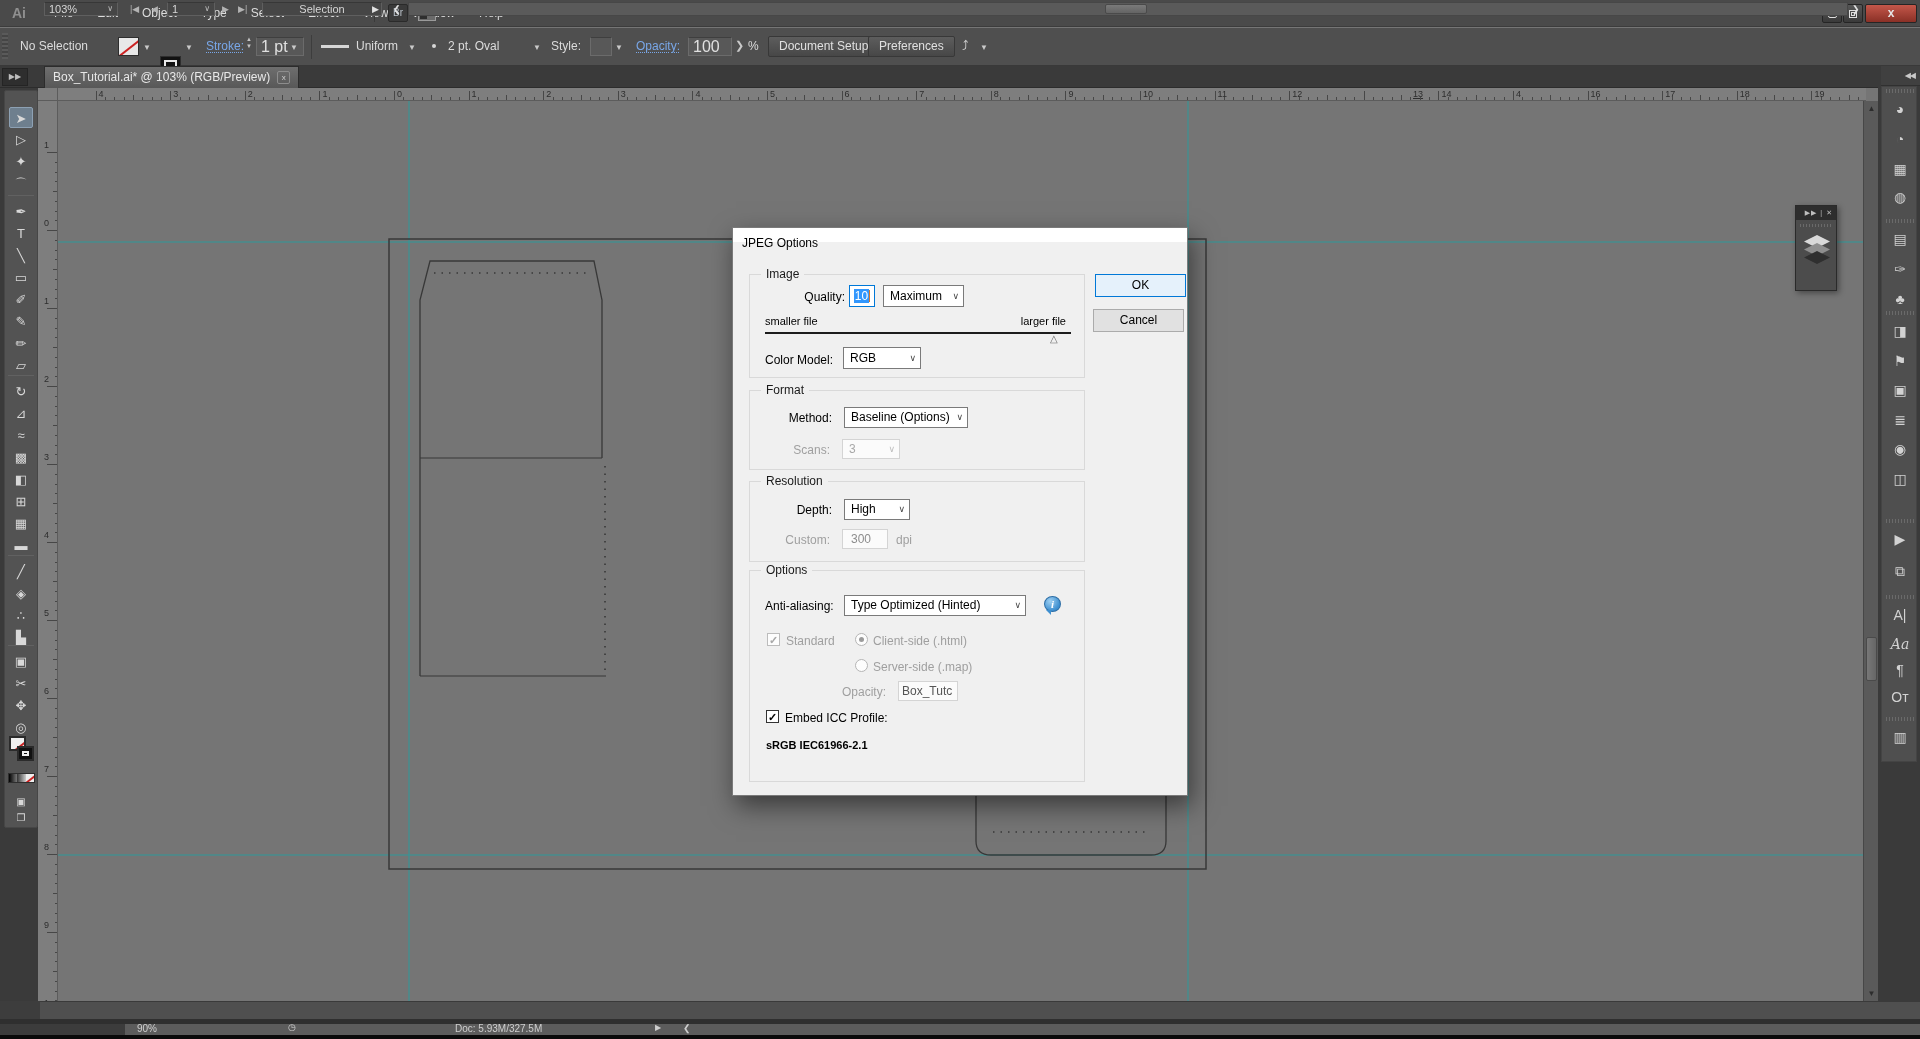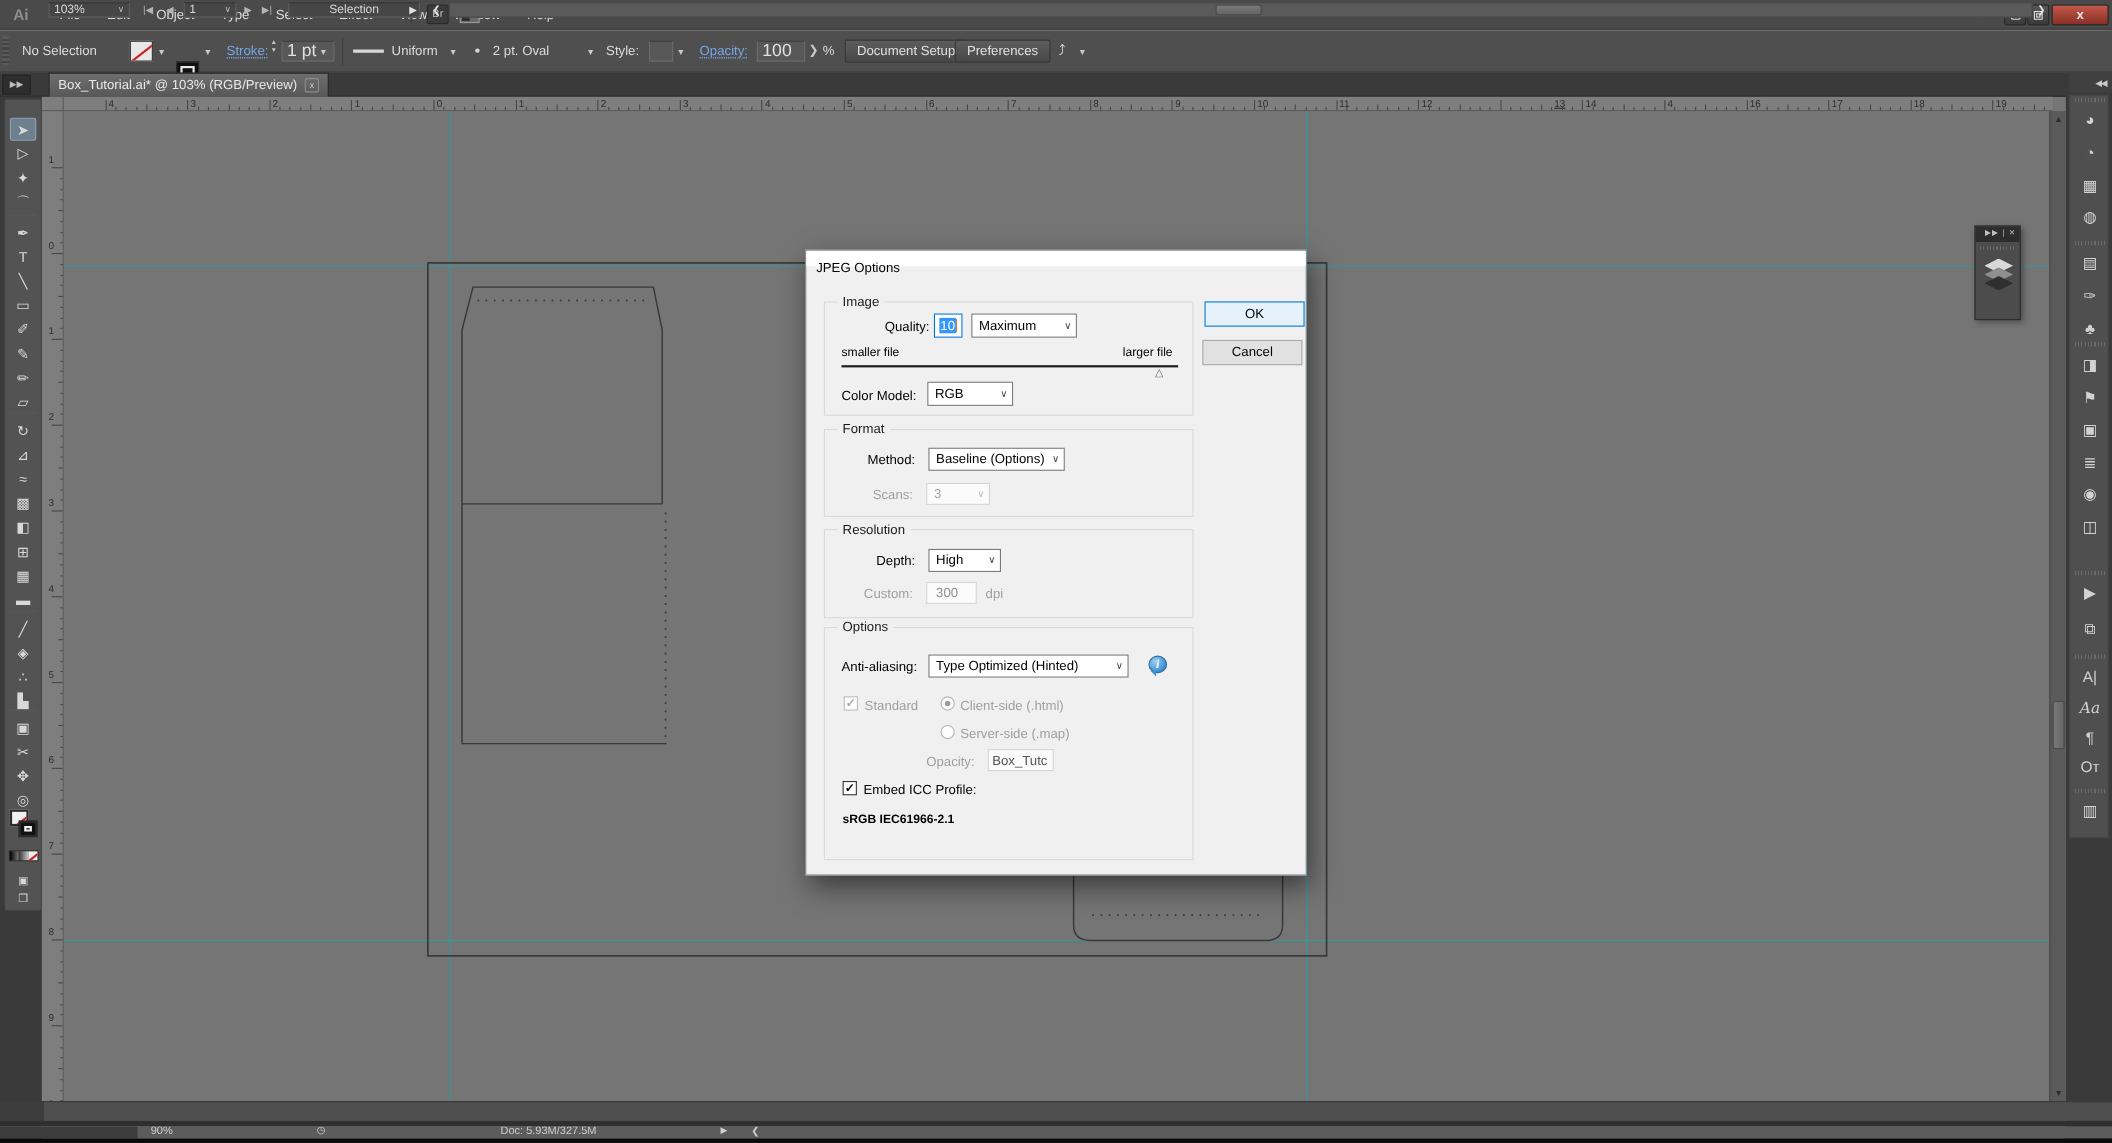--- a/index.html
+++ b/index.html
@@ -627,21 +627,21 @@
 
   <div class="abs dialog">
     <div class="dlg-title">
         <span>JPEG Options</span>
       </div>
 
     <div class="group" style="left:16px;top:46px;width:336px;height:104px">
       <span class="legend">Image</span>
       <span class="lbl" style="left:10px;top:15px;width:85px;text-align:right">Quality:</span>
       <span class="txt focus" style="left:99px;top:10px;width:26px;height:22px;text-align:center"><span class="sel-hl">10</span><span class="caret"></span></span>
-      <span class="dd" style="left:133px;top:10px;width:96px;height:22px;line-height:20px"><span>Maximum</span><span class="chev" style="line-height:20px">∨</span></span>
+      <span class="dd" style="left:133px;top:10px;width:81px;height:22px;line-height:20px"><span>Maximum</span><span class="chev" style="line-height:20px">∨</span></span>
       <span class="lbl" style="left:15px;top:40px;font-size:11px">smaller file</span>
       <span class="lbl" style="right:18px;top:40px;font-size:11px">larger file</span>
       <span class="slider-line" style="left:15px;top:57px;width:306px"></span>
       <span class="slider-handle" style="left:300px;top:58px">△</span>
       <span class="lbl" style="left:15px;top:78px">Color Model:</span>
       <span class="dd" style="left:93px;top:72px;width:78px;height:22px;line-height:20px"><span>RGB</span><span class="chev" style="line-height:20px">∨</span></span>
     </div>
 
     <div class="group" style="left:16px;top:162px;width:336px;height:80px">
       <span class="legend">Format</span>

